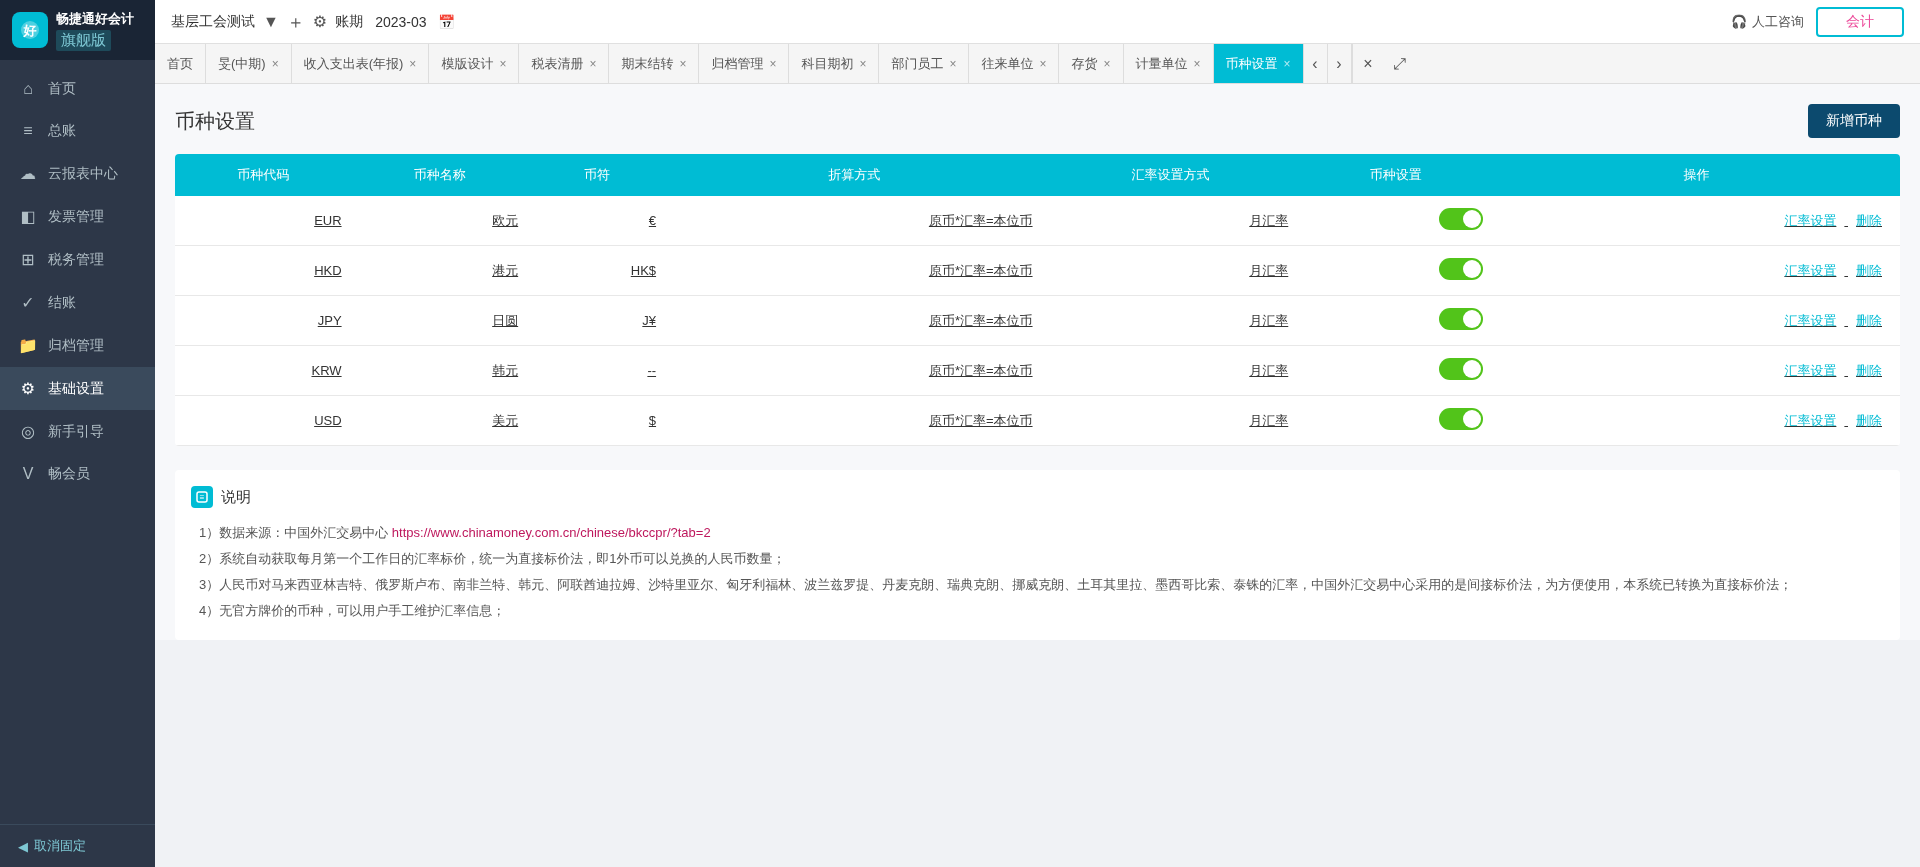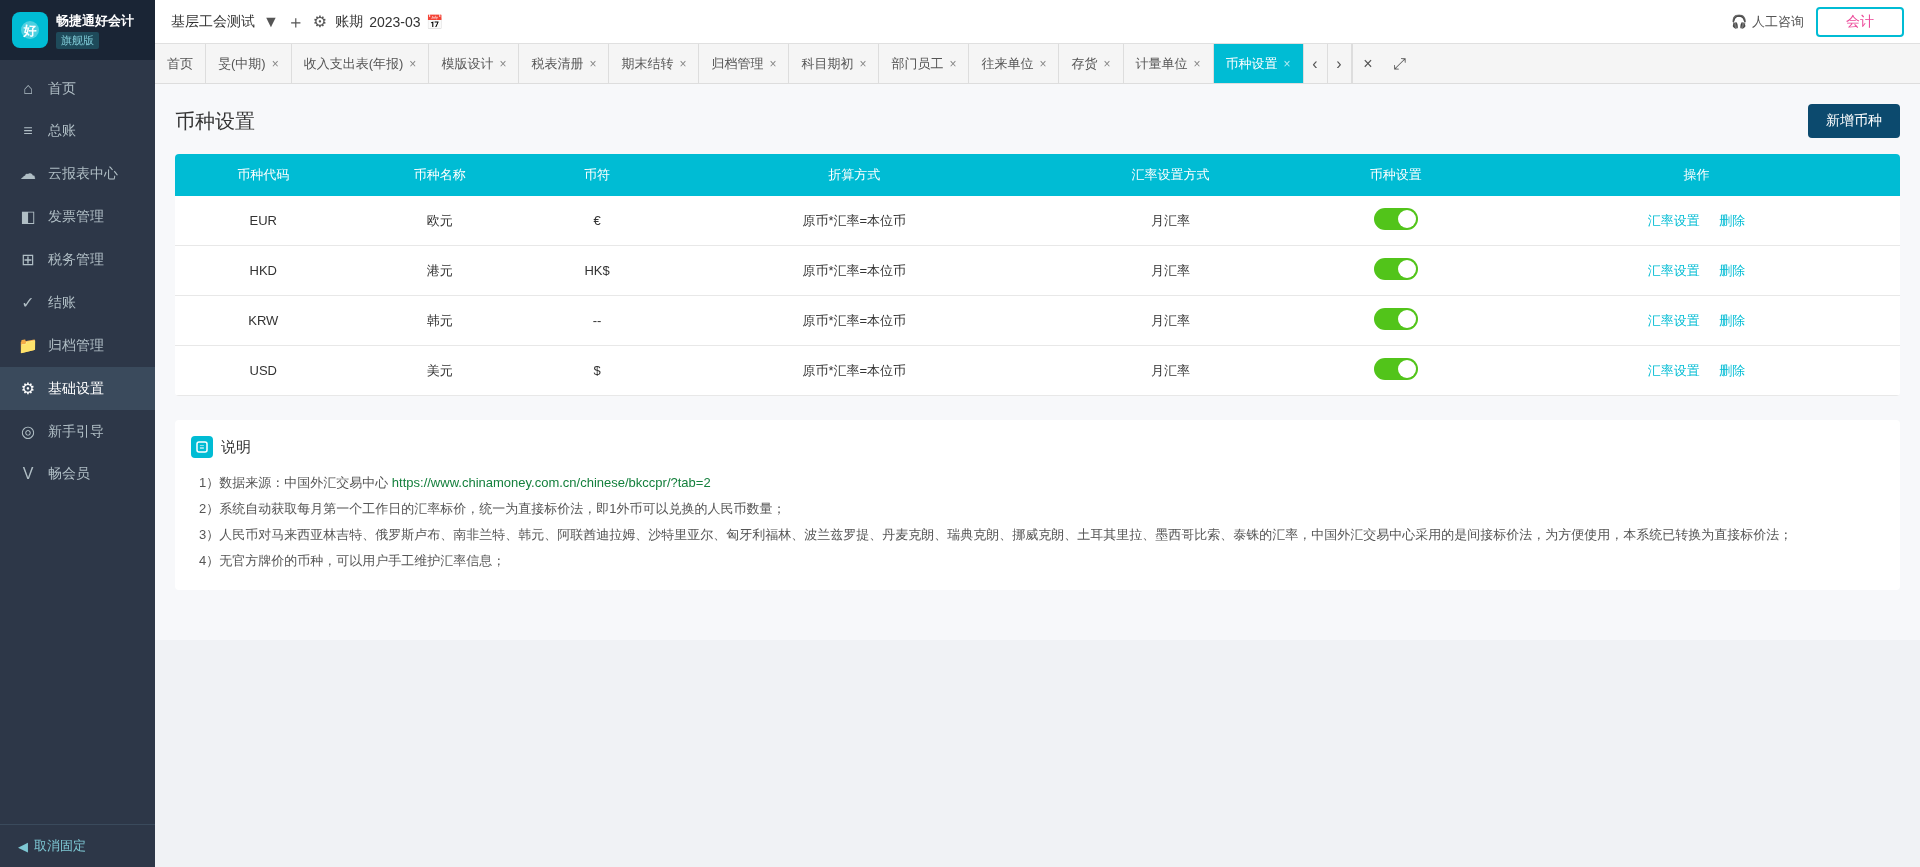--- a/index.html
+++ b/index.html
@@ -73,21 +73,21 @@
       align-items: center;
       padding: 0 16px;
       border-bottom: 1px solid #e0e0e0;
       justify-content: space-between;
     }
     .topbar-left { display: flex; align-items: center; gap: 8px; }
     .topbar-company { font-size: 14px; color: #333; }
     .topbar-dropdown { color: #555; cursor: pointer; }
     .topbar-add { color: #555; cursor: pointer; font-size: 18px; }
     .topbar-settings { color: #555; cursor: pointer; font-size: 16px; }
-    .topbar-period { font-size: 14px; color: #333; display: flex; align-items: center; gap: 6px; }
+    .topbar-period { font-size: 14px; color: #333; display: flex; align-items: center; gap: 12px; }
     .topbar-right { display: flex; align-items: center; gap: 12px; }
     .topbar-service { display: flex; align-items: center; gap: 4px; font-size: 13px; color: #555; cursor: pointer; }
     .topbar-account-btn {
       border: 2px solid #00bcd4;
       color: #ec4899;
       background: transparent;
       padding: 4px 28px;
       border-radius: 4px;
       font-size: 14px;
       cursor: pointer;
@@ -203,21 +203,22 @@
       font-weight: 500;
       text-align: center;
     }
     .data-table tbody tr {
       border-bottom: 1px solid #e8e8e8;
     }
     .data-table tbody td {
       padding: 12px 10px;
       font-size: 13px;
       color: #333;
-      text-align: center;
+      text-align: right;
+      text-decoration: underline;
     }
 
     
     .toggle-switch {
       display: inline-flex;
       align-items: center;
       width: 44px;
       height: 22px;
       background: #52c41a;
       border-radius: 11px;
@@ -277,36 +278,36 @@
       justify-content: center;
       color: #fff;
       font-size: 12px;
     }
     .notice-list { list-style: none; padding-left: 8px; }
     .notice-list li {
       font-size: 13px;
       color: #555;
       line-height: 2;
     }
-    .notice-link { color: #15803d; cursor: pointer; }
+    .notice-link { color: #be185d; cursor: pointer; }
   </style>
 </head>
 <body>
 
 <div class="sidebar">
   <div class="sidebar-logo">
     <div class="sidebar-logo-icon">
       <svg width="22" height="22" viewBox="0 0 22 22">
           <circle cx="11" cy="11" r="9" fill="#fff" opacity="0.3"></circle>
           <text x="11" y="16" text-anchor="middle" fill="#fff" font-size="13" font-weight="bold">好</text>
         </svg>
     </div>
     <div>
       <div style="font-size:13px;color:#fff;font-weight:bold;">畅捷通好会计</div>
-      <div style="font-size:11px;color:#7ec8d4;background:#1e4a5a;padding:1px 5px;border-radius:2px;margin-top:2px;display:inline-block;">旗舰版</div>
+      <div style="font-size:15px;color:#7ec8d4;background:#1e4a5a;padding:1px 5px;border-radius:2px;margin-top:2px;display:inline-block;">旗舰版</div>
     </div>
   </div>
   <div class="sidebar-nav">
     <div class="sidebar-item">
       <span class="sidebar-item-icon">⌂</span>
       <span>首页</span>
     </div>
     <div class="sidebar-item">
       <span class="sidebar-item-icon">≡</span>
       <span>总账</span>
@@ -473,20 +474,34 @@
     <td>月汇率</td>
     <td>
       <div class="toggle-switch"></div>
     </td>
     <td>
       <a class="action-link">汇率设置</a>
       <span class="action-delete">删除</span>
     </td>
   </tr>
           <tr>
+    <td>JPY</td>
+    <td>日圆</td>
+    <td>J¥</td>
+    <td>原币*汇率=本位币</td>
+    <td>月汇率</td>
+    <td>
+      <div class="toggle-switch"></div>
+    </td>
+    <td>
+      <a class="action-link">汇率设置</a>
+      <span class="action-delete">删除</span>
+    </td>
+  </tr>
+          <tr>
     <td>KRW</td>
     <td>韩元</td>
     <td>--</td>
     <td>原币*汇率=本位币</td>
     <td>月汇率</td>
     <td>
       <div class="toggle-switch"></div>
     </td>
     <td>
       <a class="action-link">汇率设置</a>

